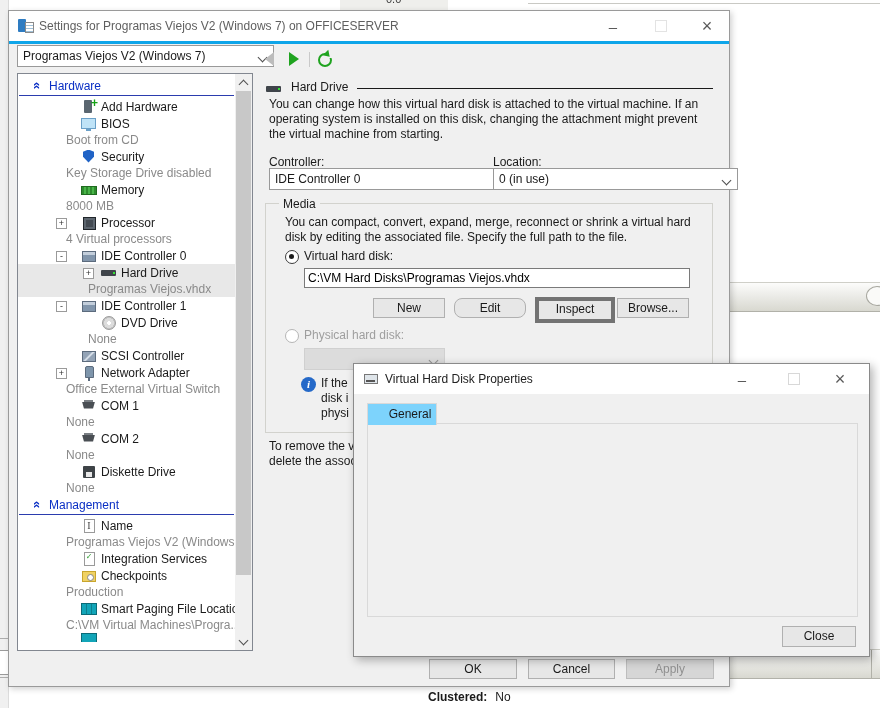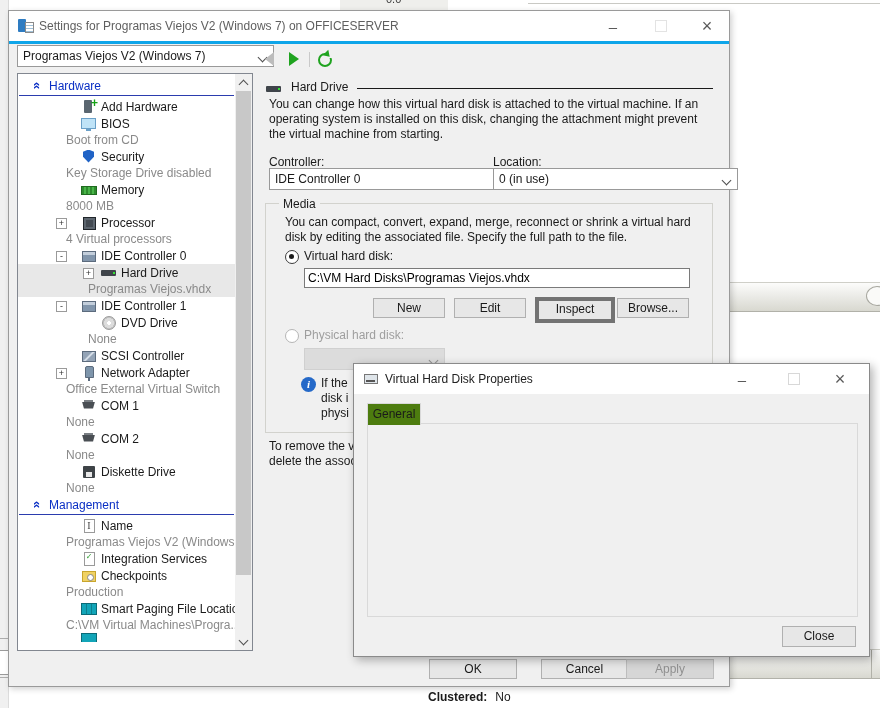--- a/index.html
+++ b/index.html
@@ -92,46 +92,46 @@
   #media-legend{left:270px;top:186px;background:#f0f0f0;padding:0 4px;text-align:right;}
   #media-desc{left:276px;top:204px;width:422px;line-height:15px;}
   .radio{width:12px;height:12px;border:1px solid #3c3c3c;border-radius:50%;background:#fff;}
   .radio.on::after{content:"";position:absolute;left:3px;top:3px;width:5px;height:5px;border-radius:50%;background:#1a1a1a;}
   .radio.off-dis{border-color:#b5b5b5;}
   #radio-vhd{left:276px;top:239px;} #lbl-vhd{left:295px;top:238px;}
   #vhd-path{left:295px;top:257px;width:378px;height:18px;border:1px solid #7a7a7a;background:#fff;
             font-family:"Liberation Sans",sans-serif;font-size:12px;padding:0 3px;}
   .btn{height:18px;background:#e7e7e7;border:1px solid #b0b0b0;text-align:center;line-height:18px;font-size:12px;}
   #btn-new{left:364px;top:287px;width:70px;}
-  #btn-edit{left:445px;top:287px;width:70px;}
+  #btn-edit{left:445px;top:287px;width:70px;border-radius:8px;}
   #btn-inspect{left:526px;top:286px;width:72px;border:4px solid #737373;line-height:16px;}
   #btn-browse{left:608px;top:287px;width:70px;}
   #radio-phd{left:276px;top:318px;} #lbl-phd{left:295px;top:317px;color:#9e9e9e;}
   #combo-phd{left:295px;top:337px;width:114px;height:20px;background:#dcdcdc;border:1px solid #d0d0d0;}
   #combo-phd .cdown{border-color:#8f8f8f;}
   .ic-info{left:292px;top:366px;width:15px;height:15px;border-radius:50%;background:#2569c8;}
   .ic-info::after{content:"i";position:absolute;left:0;top:1px;width:15px;text-align:center;color:#fff;
                   font:italic bold 11px "Liberation Serif",serif;}
   #info-lines{left:312px;top:365px;line-height:15px;}
   #remove-note{left:260px;top:428px;line-height:15px;}
 
   
   #btn-ok{left:420px;top:648px;width:86px;}
-  #btn-cancel{left:519px;top:648px;width:85px;margin-left:13px;}
+  #btn-cancel{left:519px;top:648px;width:85px;}
   #btn-apply{left:617px;top:648px;width:86px;background:#d6d6d6;color:#909090;border-color:#bdbdbd;}
 
   
   #dlg{left:353px;top:363px;width:515px;height:292px;background:#f0f0f0;border:1px solid #8a8a8a;
        box-shadow:3px 3px 9px rgba(0,0,0,.3);z-index:5;}
   #dlg-titlebar{left:0;top:0;width:100%;height:30px;background:#fff;}
   #dlg-title{left:31px;top:0;height:30px;line-height:30px;color:#222;white-space:nowrap;}
   #dlg-icon{left:9px;top:7px;}
   #dlg-min{left:372px;} #dlg-max{left:424px;} #dlg-close-x{left:470px;}
-  #dlg-tab{left:13px;top:39px;width:52px;height:21px;background:#4d7c0f;border:1px solid #d9d9d9;border-bottom:none;
-           text-align:center;line-height:21px;z-index:2;}
+  #dlg-tab{left:13px;top:39px;width:52px;height:21px;background:#7dd3fc;border:1px solid #d9d9d9;border-bottom:none;
+           text-align:center;line-height:21px;z-index:2;padding-left:16px;}
   #dlg-panel{left:13px;top:59px;width:489px;height:192px;border:1px solid #d9d9d9;background:#f0f0f0;z-index:1;}
   .frow{position:absolute;left:0;width:100%;height:14px;}
   .flabel{position:absolute;left:35px;}
   .fvalue{position:absolute;left:134px;white-space:nowrap;}
   #frow0{top:80px;} #frow1{top:108px;} #frow2{top:148px;} #frow3{top:173px;} #frow4{top:198px;} #frow5{top:223px;}
   #fsep{left:35px;top:131px;width:436px;height:0;border-top:1px solid #a6a6a6;}
   #dlg-close{left:428px;top:262px;width:72px;height:19px;line-height:19px;}
 
   
   .ic-collapse::before{content:"«";position:static;display:block;width:14px;transform:rotate(90deg);

